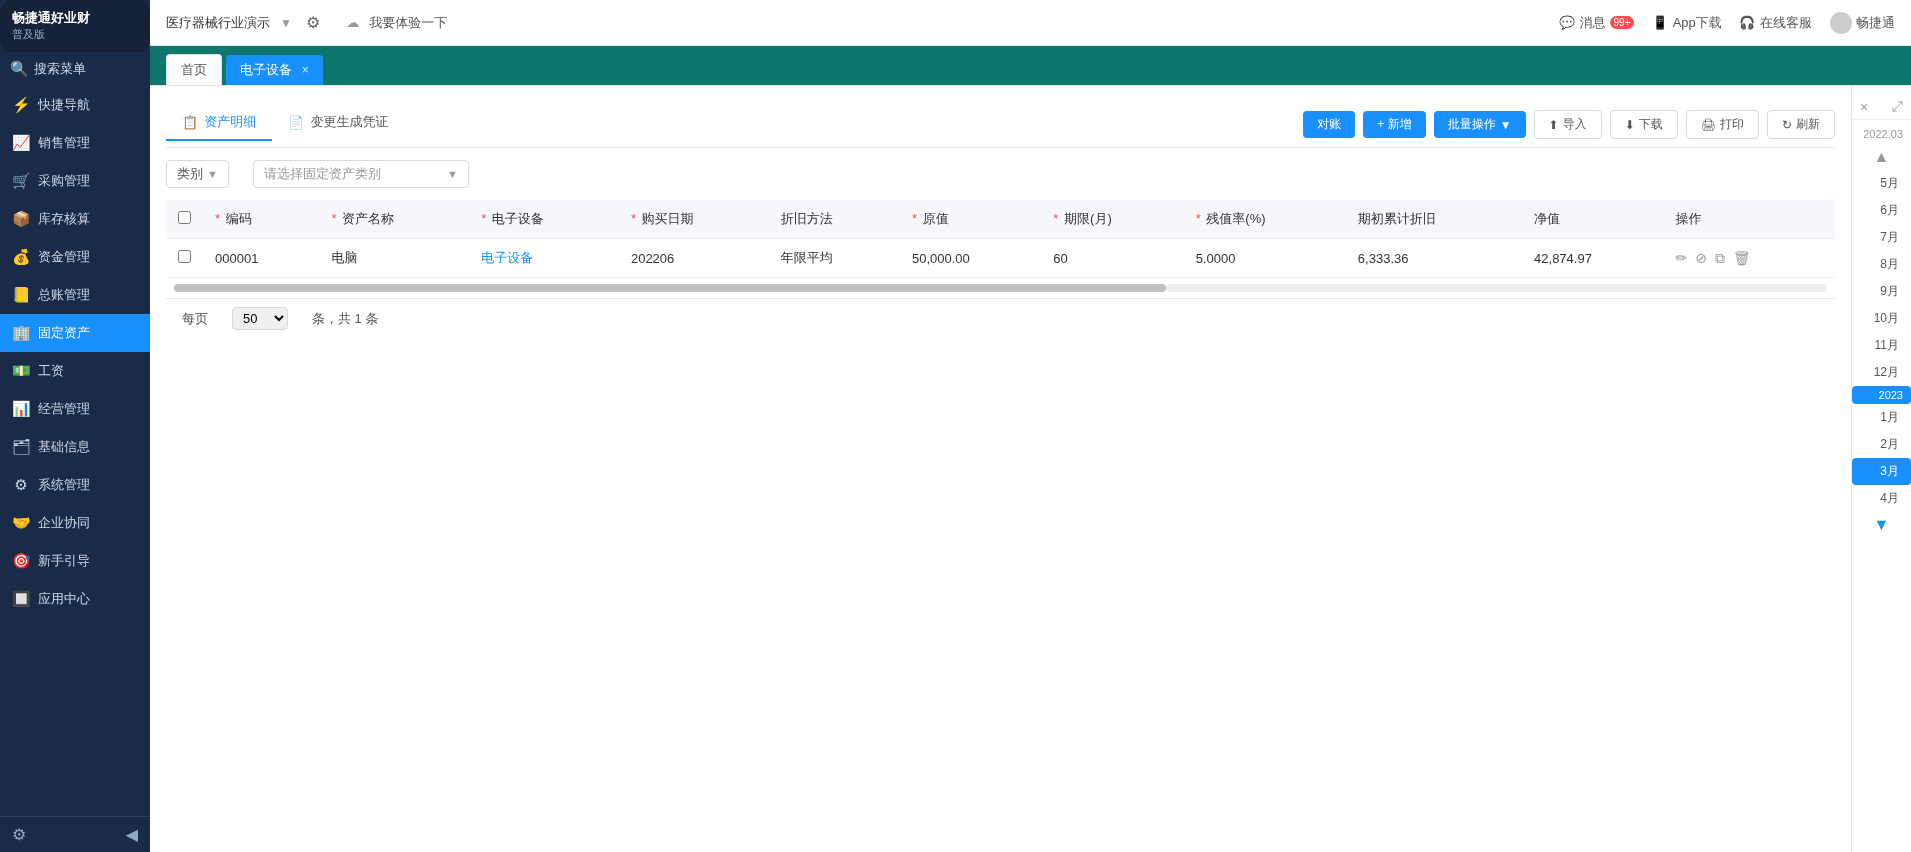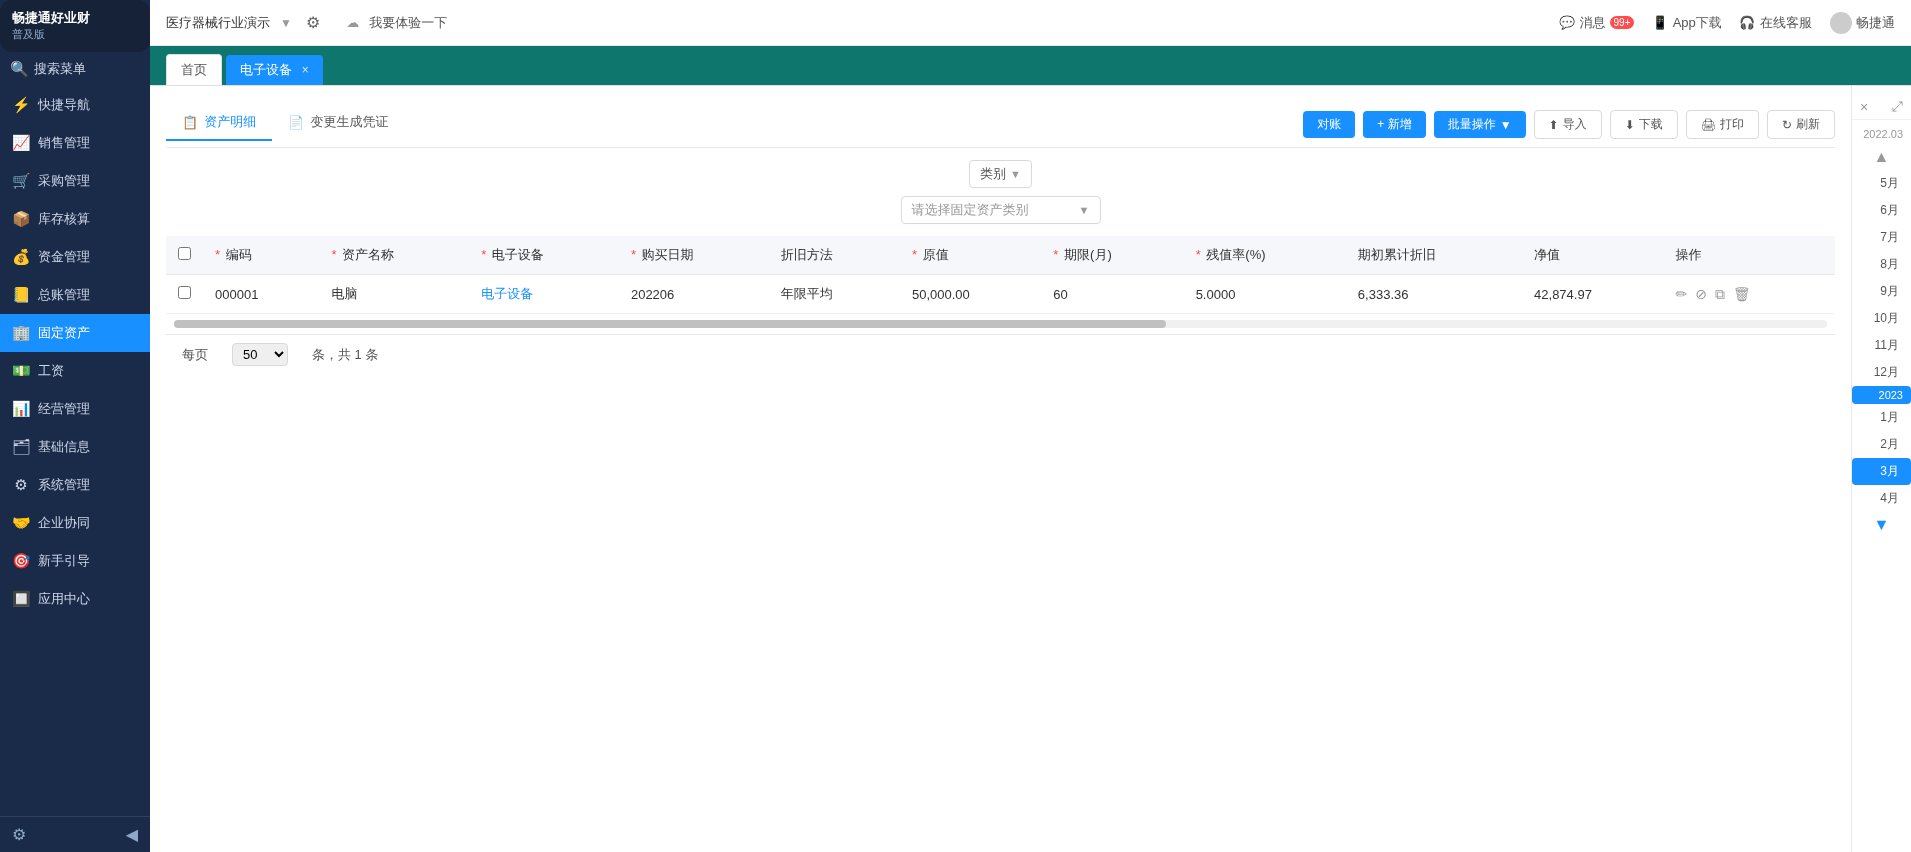--- a/index.html
+++ b/index.html
@@ -175,44 +175,43 @@
       margin-bottom: -1px;
     }
     .sub-tab.active {
       color: #1890ff;
       border-bottom: 2px solid #1890ff;
     }
 
     
     .toolbar {
       display: flex;
-      align-items: center;
-      gap: 8px;
+      align-items: flex-end;
+      gap: 24px;
       margin-bottom: 12px;
-      flex-direction: column;
     }
 
     .filter-select {
       display: flex;
       align-items: center;
       gap: 4px;
       border: 1px solid #d9d9d9;
       border-radius: 4px;
       padding: 4px 10px;
       font-size: 13px;
       background: #fff;
       cursor: pointer;
       color: #555;
     }
     .filter-input {
       border: 1px solid #d9d9d9;
       border-radius: 4px;
       padding: 4px 10px;
       font-size: 13px;
-      width: 200px;
+      width: 216px;
       color: #999;
       background: #fff;
       cursor: pointer;
       display: flex;
       align-items: center;
       justify-content: space-between;
     }
 
     .btn {
       padding: 5px 14px;

